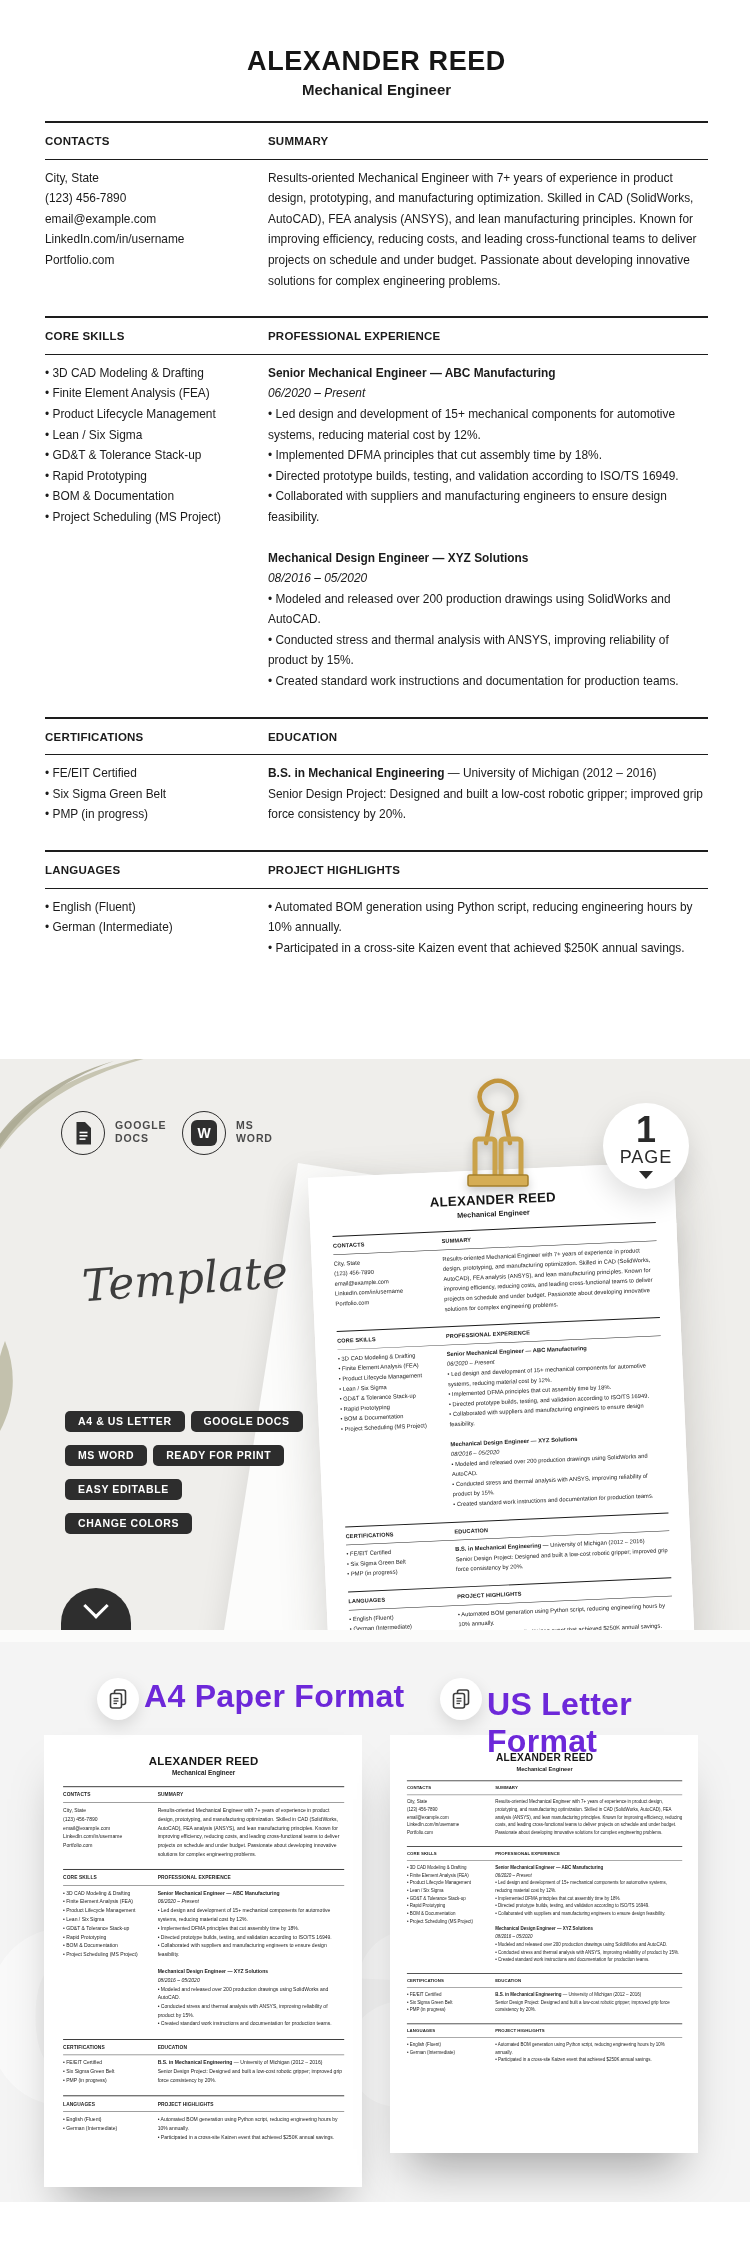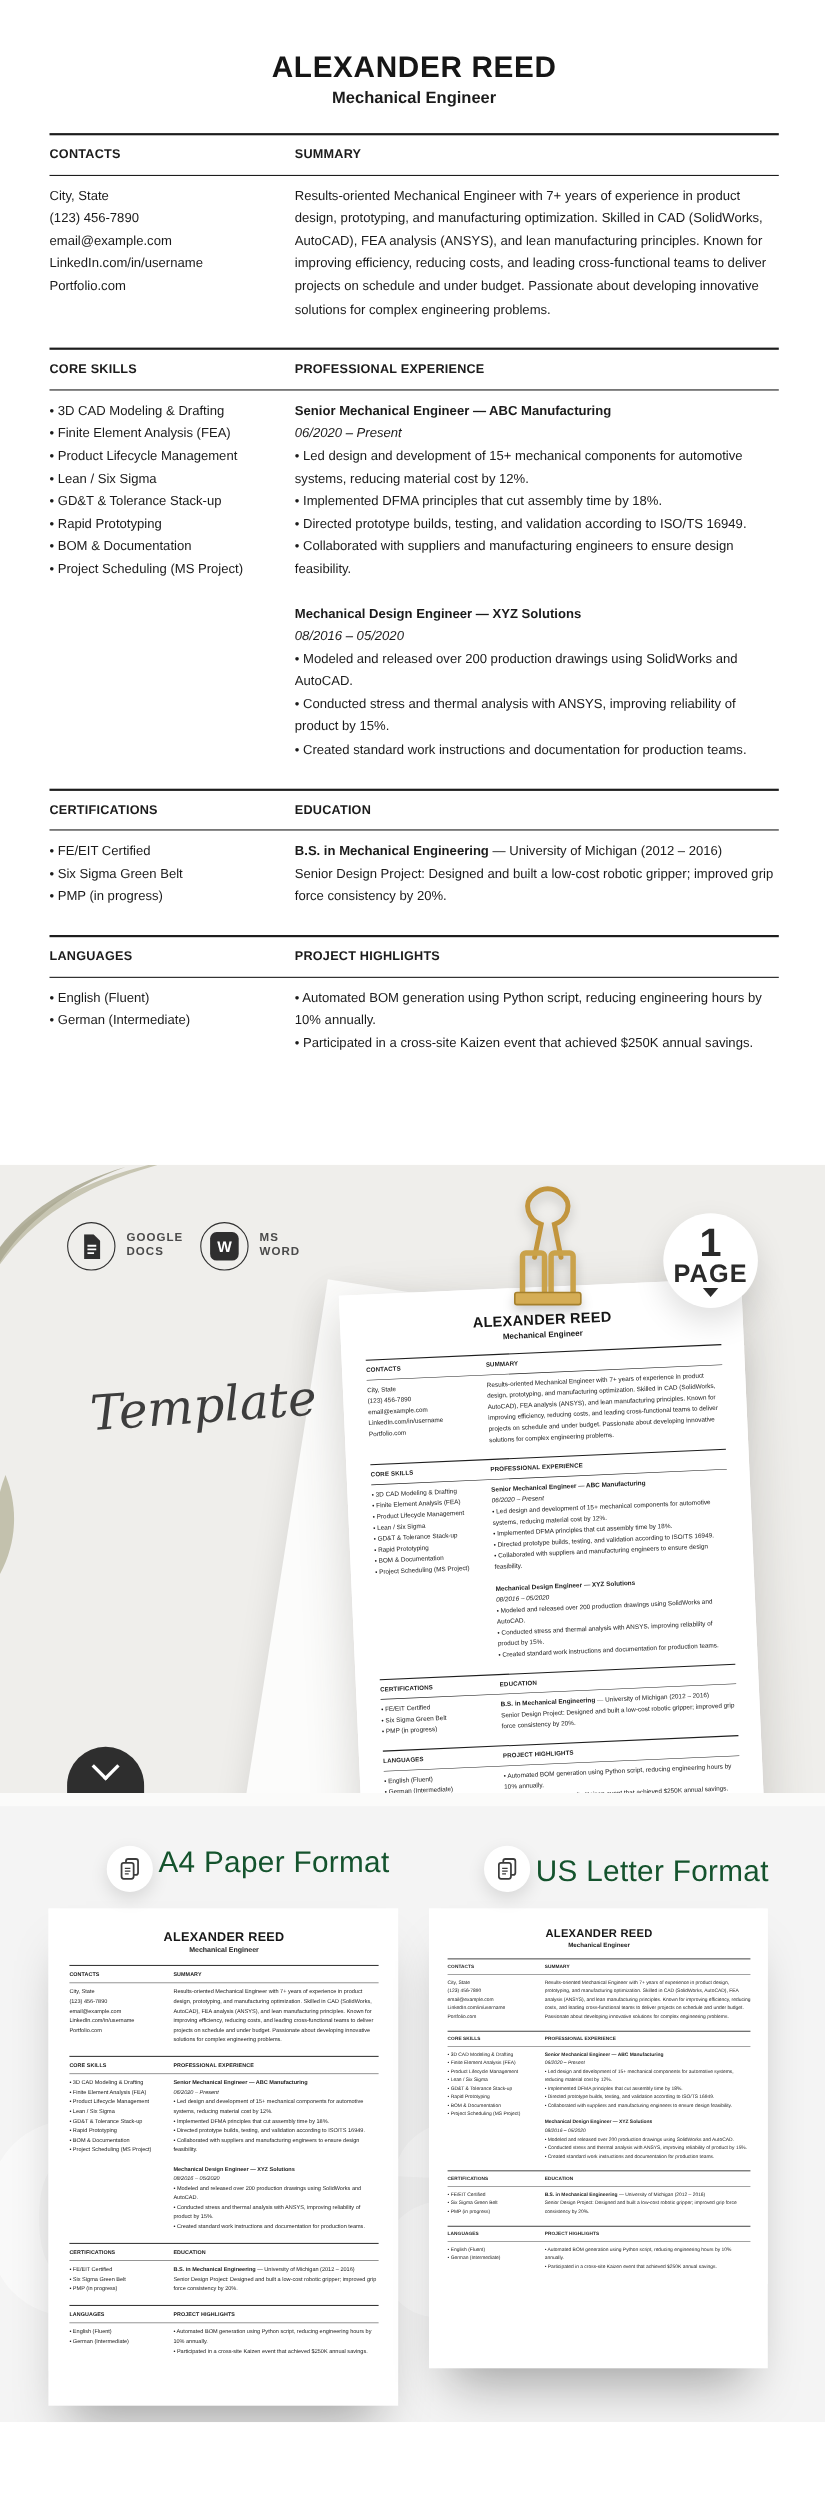--- a/index.html
+++ b/index.html
@@ -41,21 +41,21 @@
               transform:rotate(9deg);transform-origin:0 0;box-shadow:0 10px 30px rgba(0,0,0,.10);z-index:1;}
   .sheet{position:absolute;left:308px;top:119px;width:366px;height:600px;background:#fff;
          transform:rotate(-2.5deg);transform-origin:0 0;box-shadow:0 16px 45px rgba(60,55,45,.22);z-index:2;}
   .sheet .scale-box{width:750px;transform:scale(0.488);transform-origin:0 0;}
 
   .clip-svg{position:absolute;left:452px;top:16px;z-index:4;filter:drop-shadow(0 5px 5px rgba(0,0,0,.20));}
 
   .page-badge{position:absolute;left:603px;top:44px;width:86px;height:86px;border-radius:50%;background:#fff;
               box-shadow:0 12px 28px rgba(0,0,0,.13);z-index:5;text-align:center;color:#2a2a2a;}
   .page-badge .num{font-size:36px;font-weight:700;line-height:34px;margin-top:10px;}
-  .page-badge .lbl{font-size:23px;font-weight:700;letter-spacing:1px;line-height:20px;}
+  .page-badge .lbl{font-size:18px;font-weight:400;letter-spacing:1px;line-height:20px;}
   .page-badge .tri{width:0;height:0;border-left:7px solid transparent;border-right:7px solid transparent;
                    border-top:8px solid #2a2a2a;margin:4px auto 0;}
 
   .h-script{position:absolute;left:82px;top:194px;font-family:"DejaVu Serif",serif;font-style:italic;
             font-size:44px;color:#3d3d3d;transform:rotate(-4deg);z-index:3;}
   .h-gray{position:absolute;left:86px;top:256px;font-size:37px;font-weight:700;color:#a7a7a7;letter-spacing:1px;z-index:3;}
   .h-main{position:absolute;left:84px;top:294px;font-size:53px;font-weight:700;color:#2d2d2d;letter-spacing:1.5px;z-index:3;}
 
   .pills{position:absolute;left:65px;top:352px;width:238px;display:flex;flex-wrap:wrap;gap:13px 6px;z-index:3;}
   .pill{height:21px;line-height:21px;padding:0 13px;background:#2d2d2d;color:#fff;font-size:10.5px;font-weight:700;
@@ -65,21 +65,21 @@
   .dome .chev{position:absolute;left:calc(50% - 9px);top:9px;width:15px;height:15px;
               border-right:3px solid #fff;border-bottom:3px solid #fff;transform:rotate(45deg);}
 
   
   .sec-formats{position:absolute;left:0;top:1630px;width:750px;height:636px;background:#f4f4f4;overflow:hidden;}
   .top-strip{position:absolute;left:0;top:0;width:750px;height:12px;background:#fbfbfa;}
   .watermark{position:absolute;left:-25px;top:195px;font-size:330px;line-height:330px;font-weight:700;
              color:#ffffff;opacity:.5;letter-spacing:-10px;z-index:0;user-select:none;}
   .fmt-icon{position:absolute;width:42px;height:42px;border-radius:50%;background:#fff;
             box-shadow:0 6px 16px rgba(0,0,0,.12);display:flex;align-items:center;justify-content:center;z-index:2;}
-  .fmt-label{position:absolute;font-size:27px;font-weight:400;color:#14532d;letter-spacing:.3px;z-index:2;}
+  .fmt-label{position:absolute;font-size:32px;font-weight:700;color:#6d28d9;letter-spacing:.3px;z-index:2;}
   .card{position:absolute;background:#fff;z-index:1;box-shadow:0 30px 45px -18px rgba(0,0,0,.35);overflow:hidden;}
   #card-a4{left:44px;top:105px;width:318px;height:452px;}
   #card-a4 .scale-box{width:750px;transform:scale(0.424);transform-origin:0 0;}
   #card-letter{left:390px;top:105px;width:308px;height:418px;}
   #card-letter .scale-box{width:820px;transform:scale(0.3756);transform-origin:0 0;}
 </style>
 </head>
 <body>
 
 <div class="page">
@@ -310,20 +310,28 @@
     </svg>
 
     <div class="page-badge">
       <div class="num">1</div>
       <div class="lbl">PAGE</div>
       <div class="tri"></div>
     </div>
 
     <div class="h-script">Template</div>
 
+    <div class="pills">
+      <span class="pill">A4 &amp; US LETTER</span>
+      <span class="pill">GOOGLE DOCS</span>
+      <span class="pill">MS WORD</span>
+      <span class="pill">READY FOR PRINT</span>
+      <span class="pill">EASY EDITABLE</span>
+      <span class="pill">CHANGE COLORS</span>
+    </div>
 
     <div class="dome">
       <span class="chev"></span>
     </div>
   </section>
 
   <section class="sec-formats">
     <div class="top-strip"></div>
     <div class="watermark">osan</div>
 

